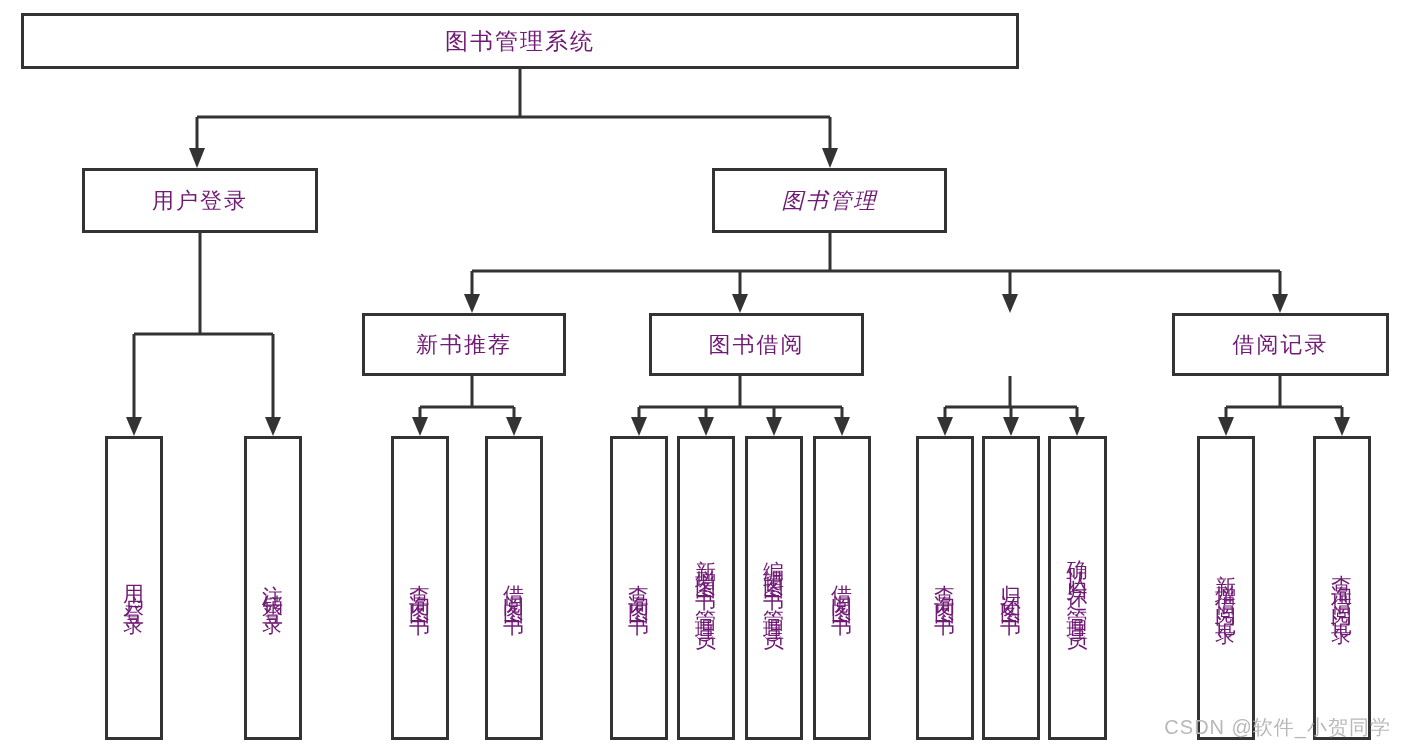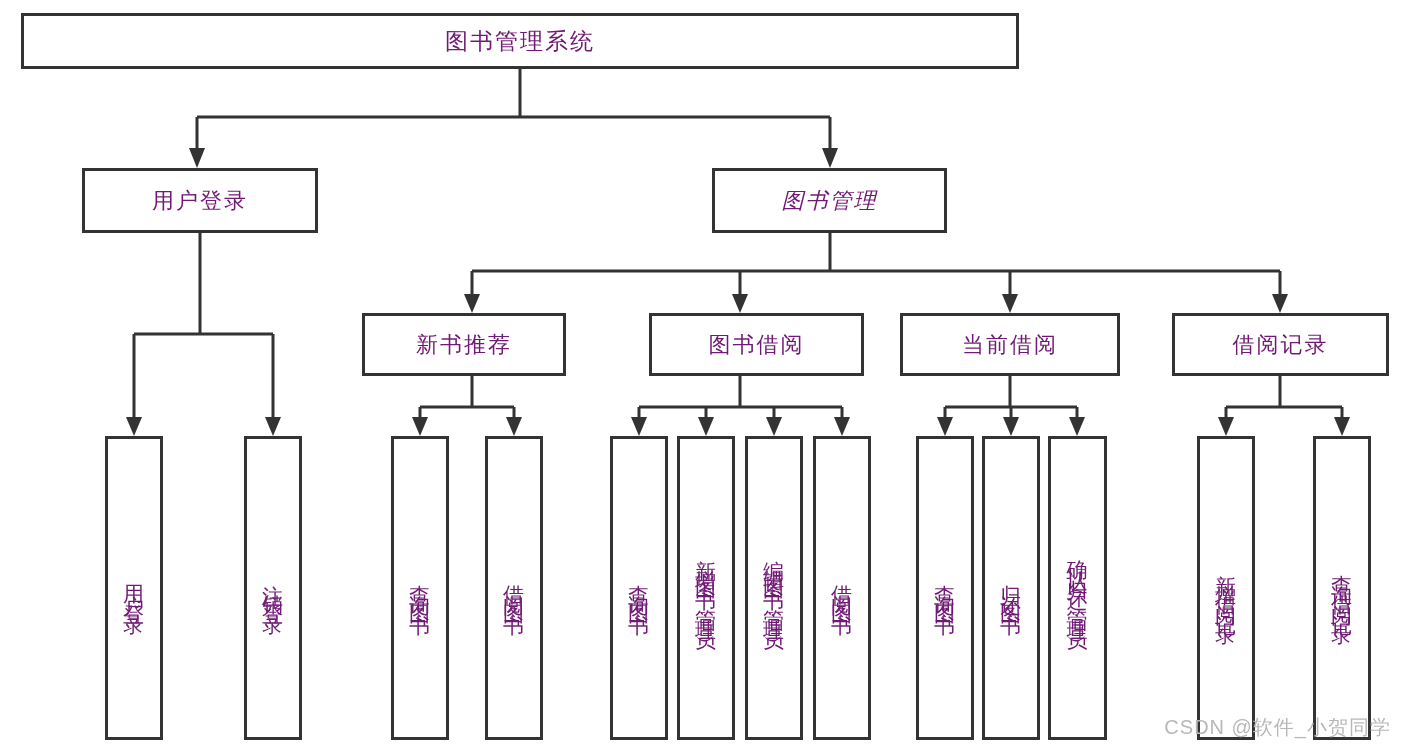--- a/index.html
+++ b/index.html
@@ -131,23 +131,20 @@
   <div class="box n-mgmt">
     <span>图书管理</span>
   </div>
 
   <div class="box lvl3 n-newrec">
     <span>新书推荐</span>
   </div>
   <div class="box lvl3 n-borrow">
     <span>图书借阅</span>
   </div>
-  <div class="box lvl3 n-curr">
-    <span>当前借阅</span>
-  </div>
   <div class="box lvl3 n-record">
     <span>借阅记录</span>
   </div>
 
   <div class="box leaf leaf-1">
     <span class="vtext">用户登录</span>
   </div>
   <div class="box leaf leaf-2">
     <span class="vtext">注销登录</span>
   </div>

